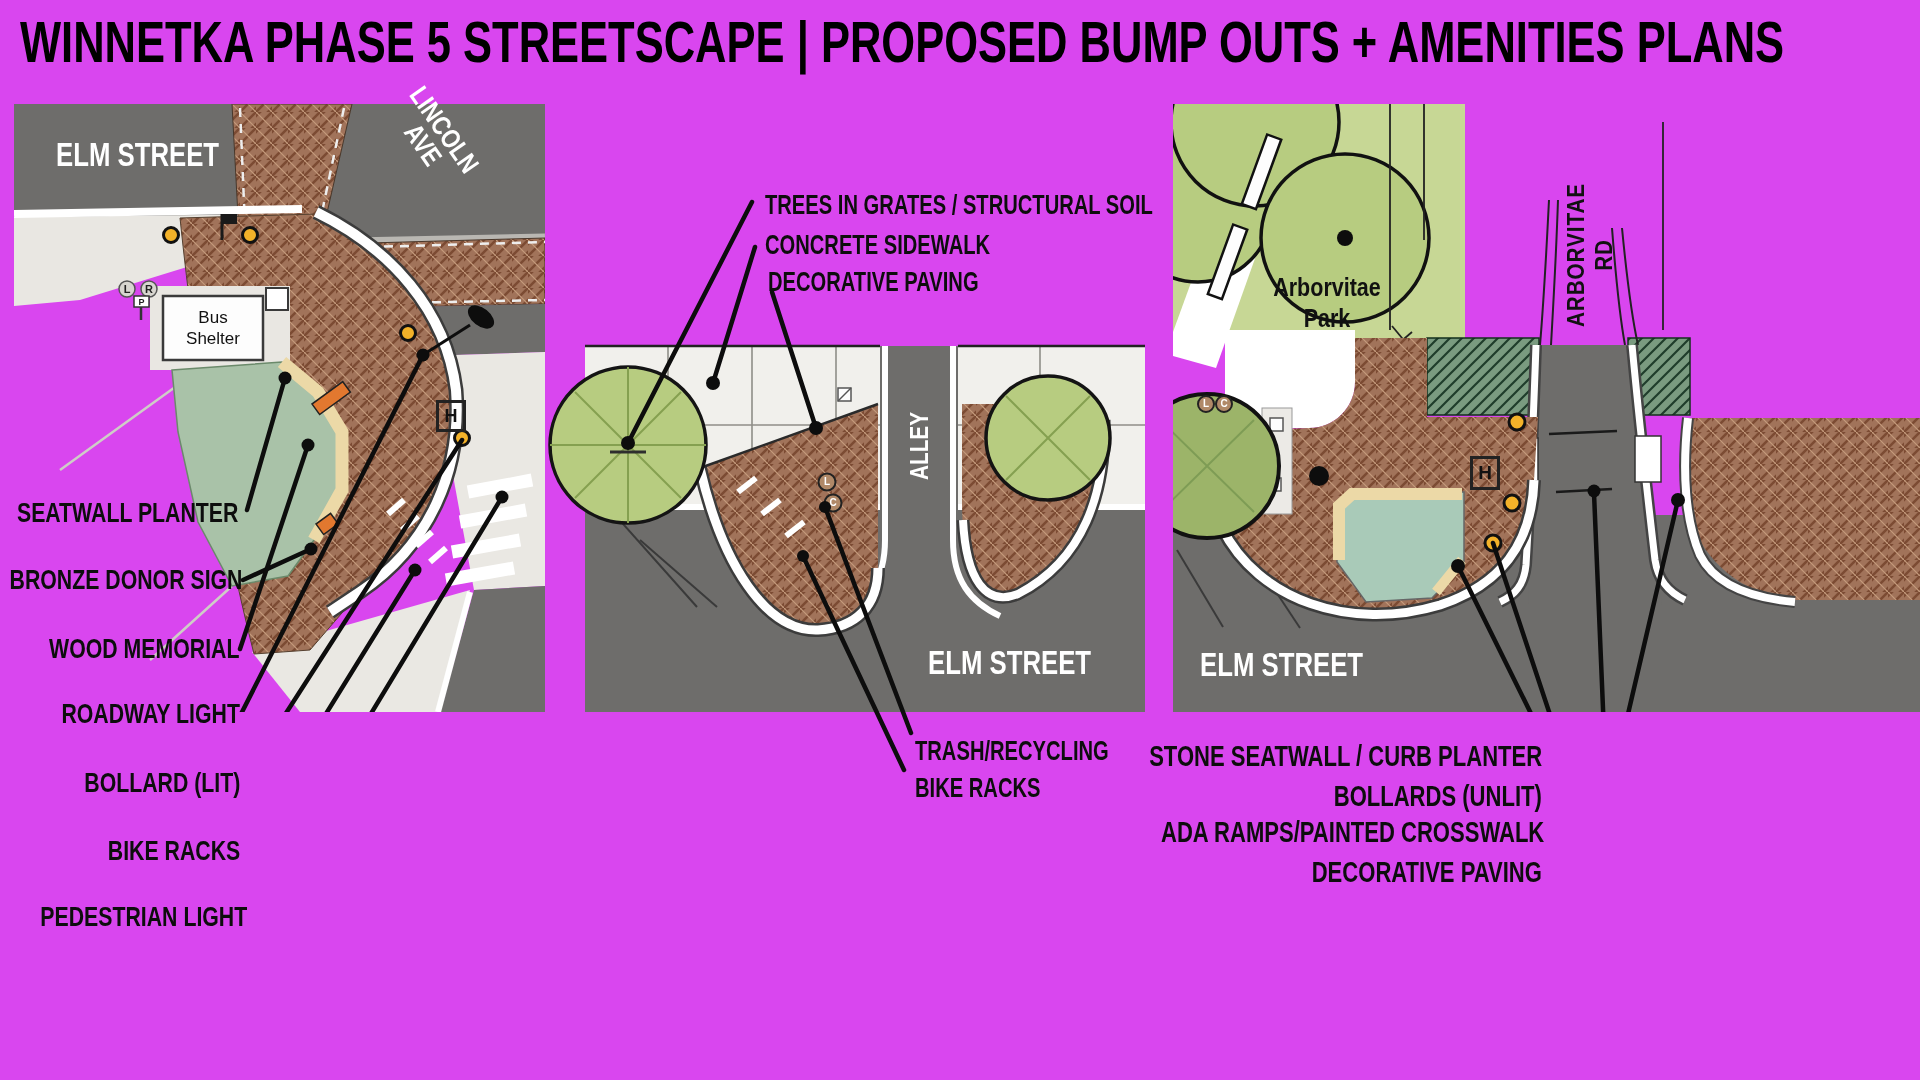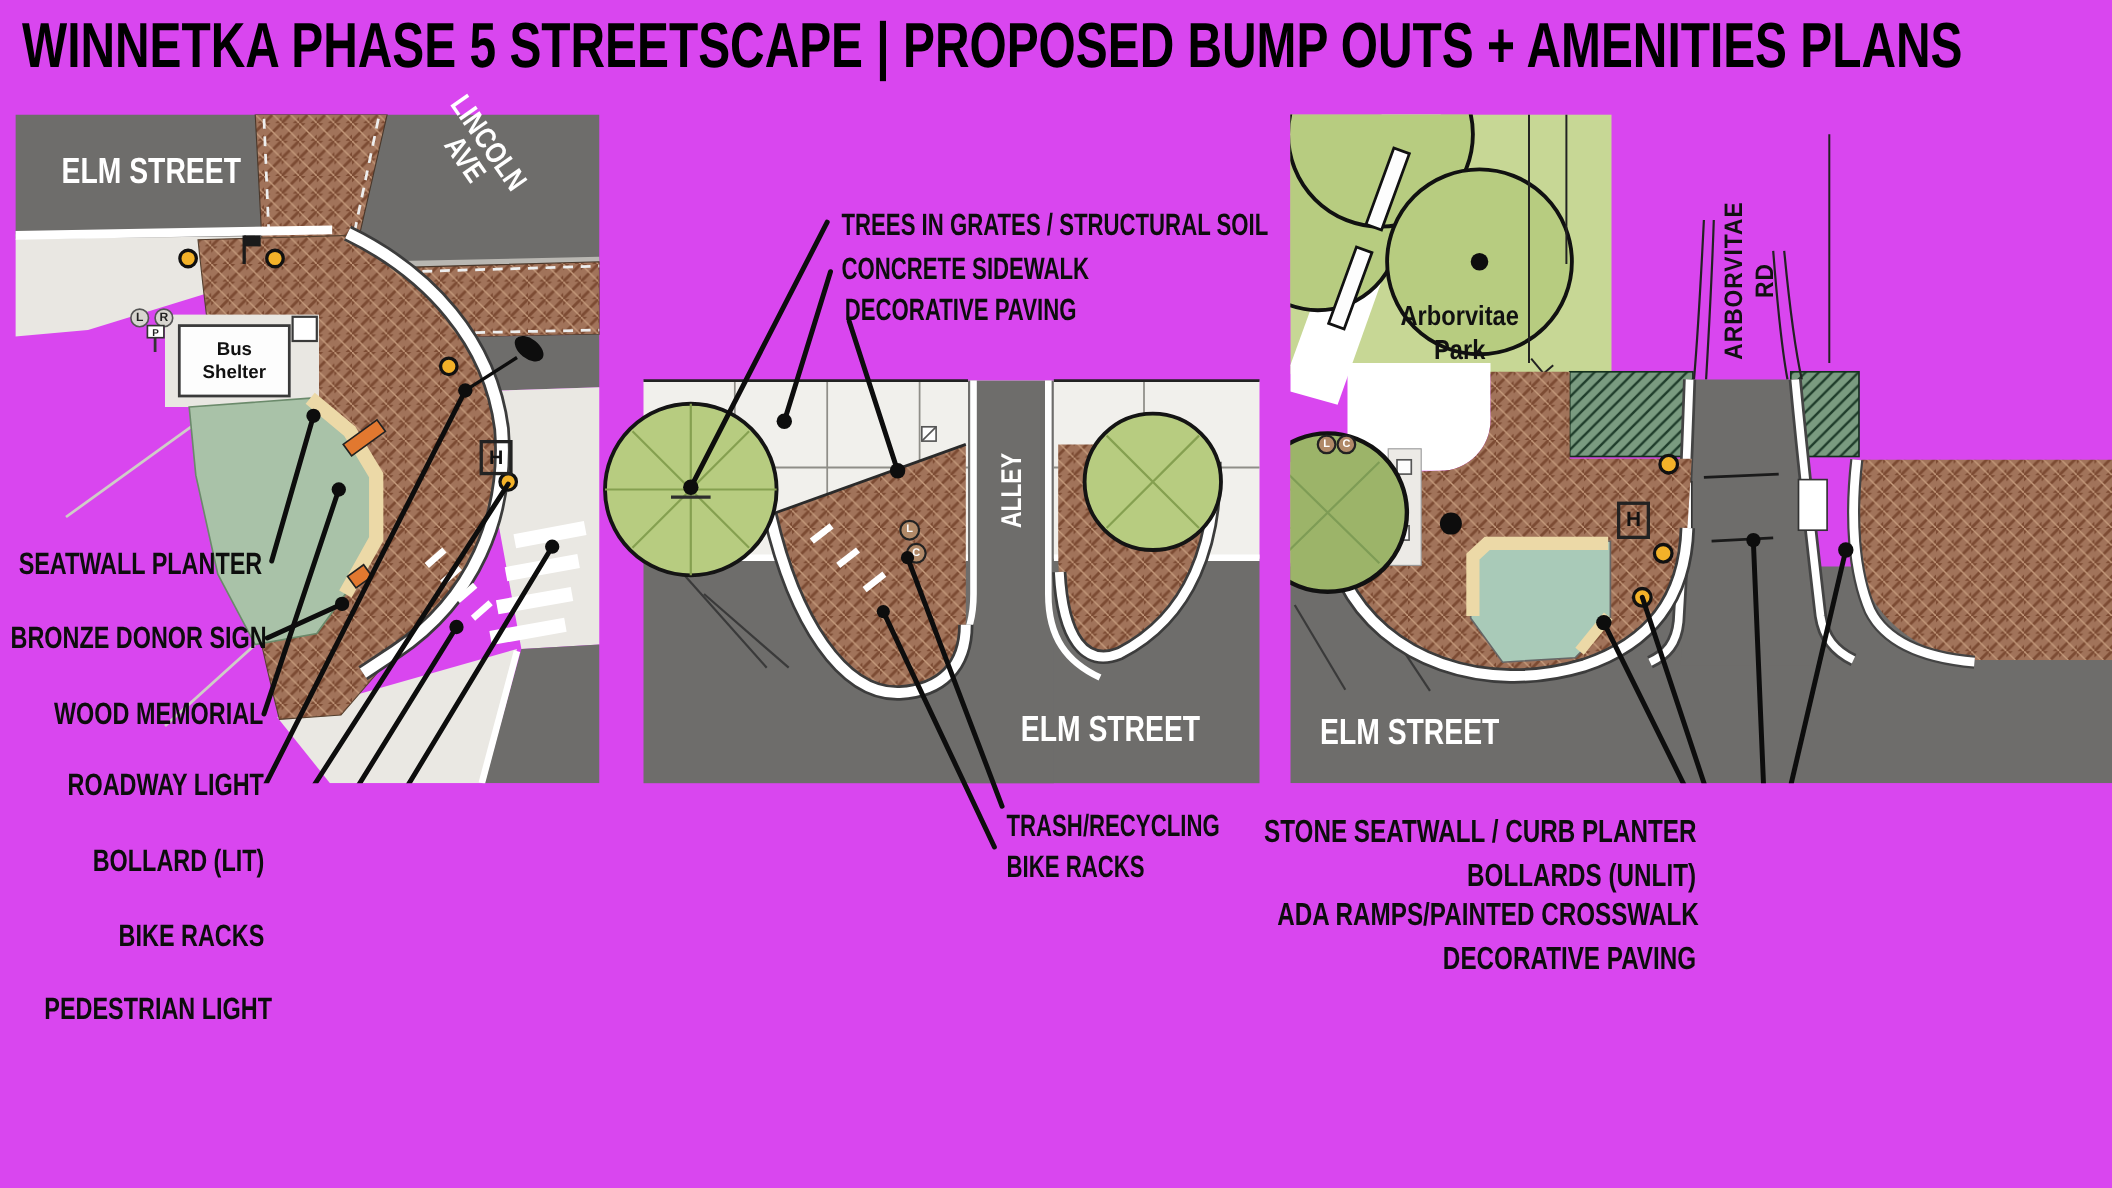--- a/index.html
+++ b/index.html
@@ -10,21 +10,21 @@
   .title{left:20px;top:13px;font-size:58px;letter-spacing:0px;transform:scaleX(.75);
          transform-origin:left top;color:#000;}
   .street{color:#ffffff;font-size:33px;transform:scaleX(.78);transform-origin:left top;}
   .callout-r{font-size:28px;text-align:right;transform:scaleX(.76);transform-origin:right center;}
   .callout-l{font-size:28px;text-align:left;transform:scaleX(.72);transform-origin:left center;}
   .rot{white-space:normal;text-align:center;}
   .tiny{position:absolute;font-weight:bold;color:#222;text-align:center;}
   .hbox{position:absolute;border:3px solid #222;color:#111;font-weight:bold;
         display:flex;align-items:center;justify-content:center;background:transparent;}
   .busshelter{position:absolute;left:163px;top:299px;width:100px;height:58px;color:#111;
-      font-size:17px;font-weight:bold;text-align:center;line-height:1.25;
+      font-size:17px;font-weight:normal;text-align:center;line-height:1.25;
       display:flex;align-items:center;justify-content:center;}
 </style>
 </head>
 <body>
 
 <div class="page">
 
 <svg width="1920" height="1080" viewBox="0 0 1920 1080">
   <defs>
     <pattern id="brick" width="16" height="16" patternUnits="userSpaceOnUse">

